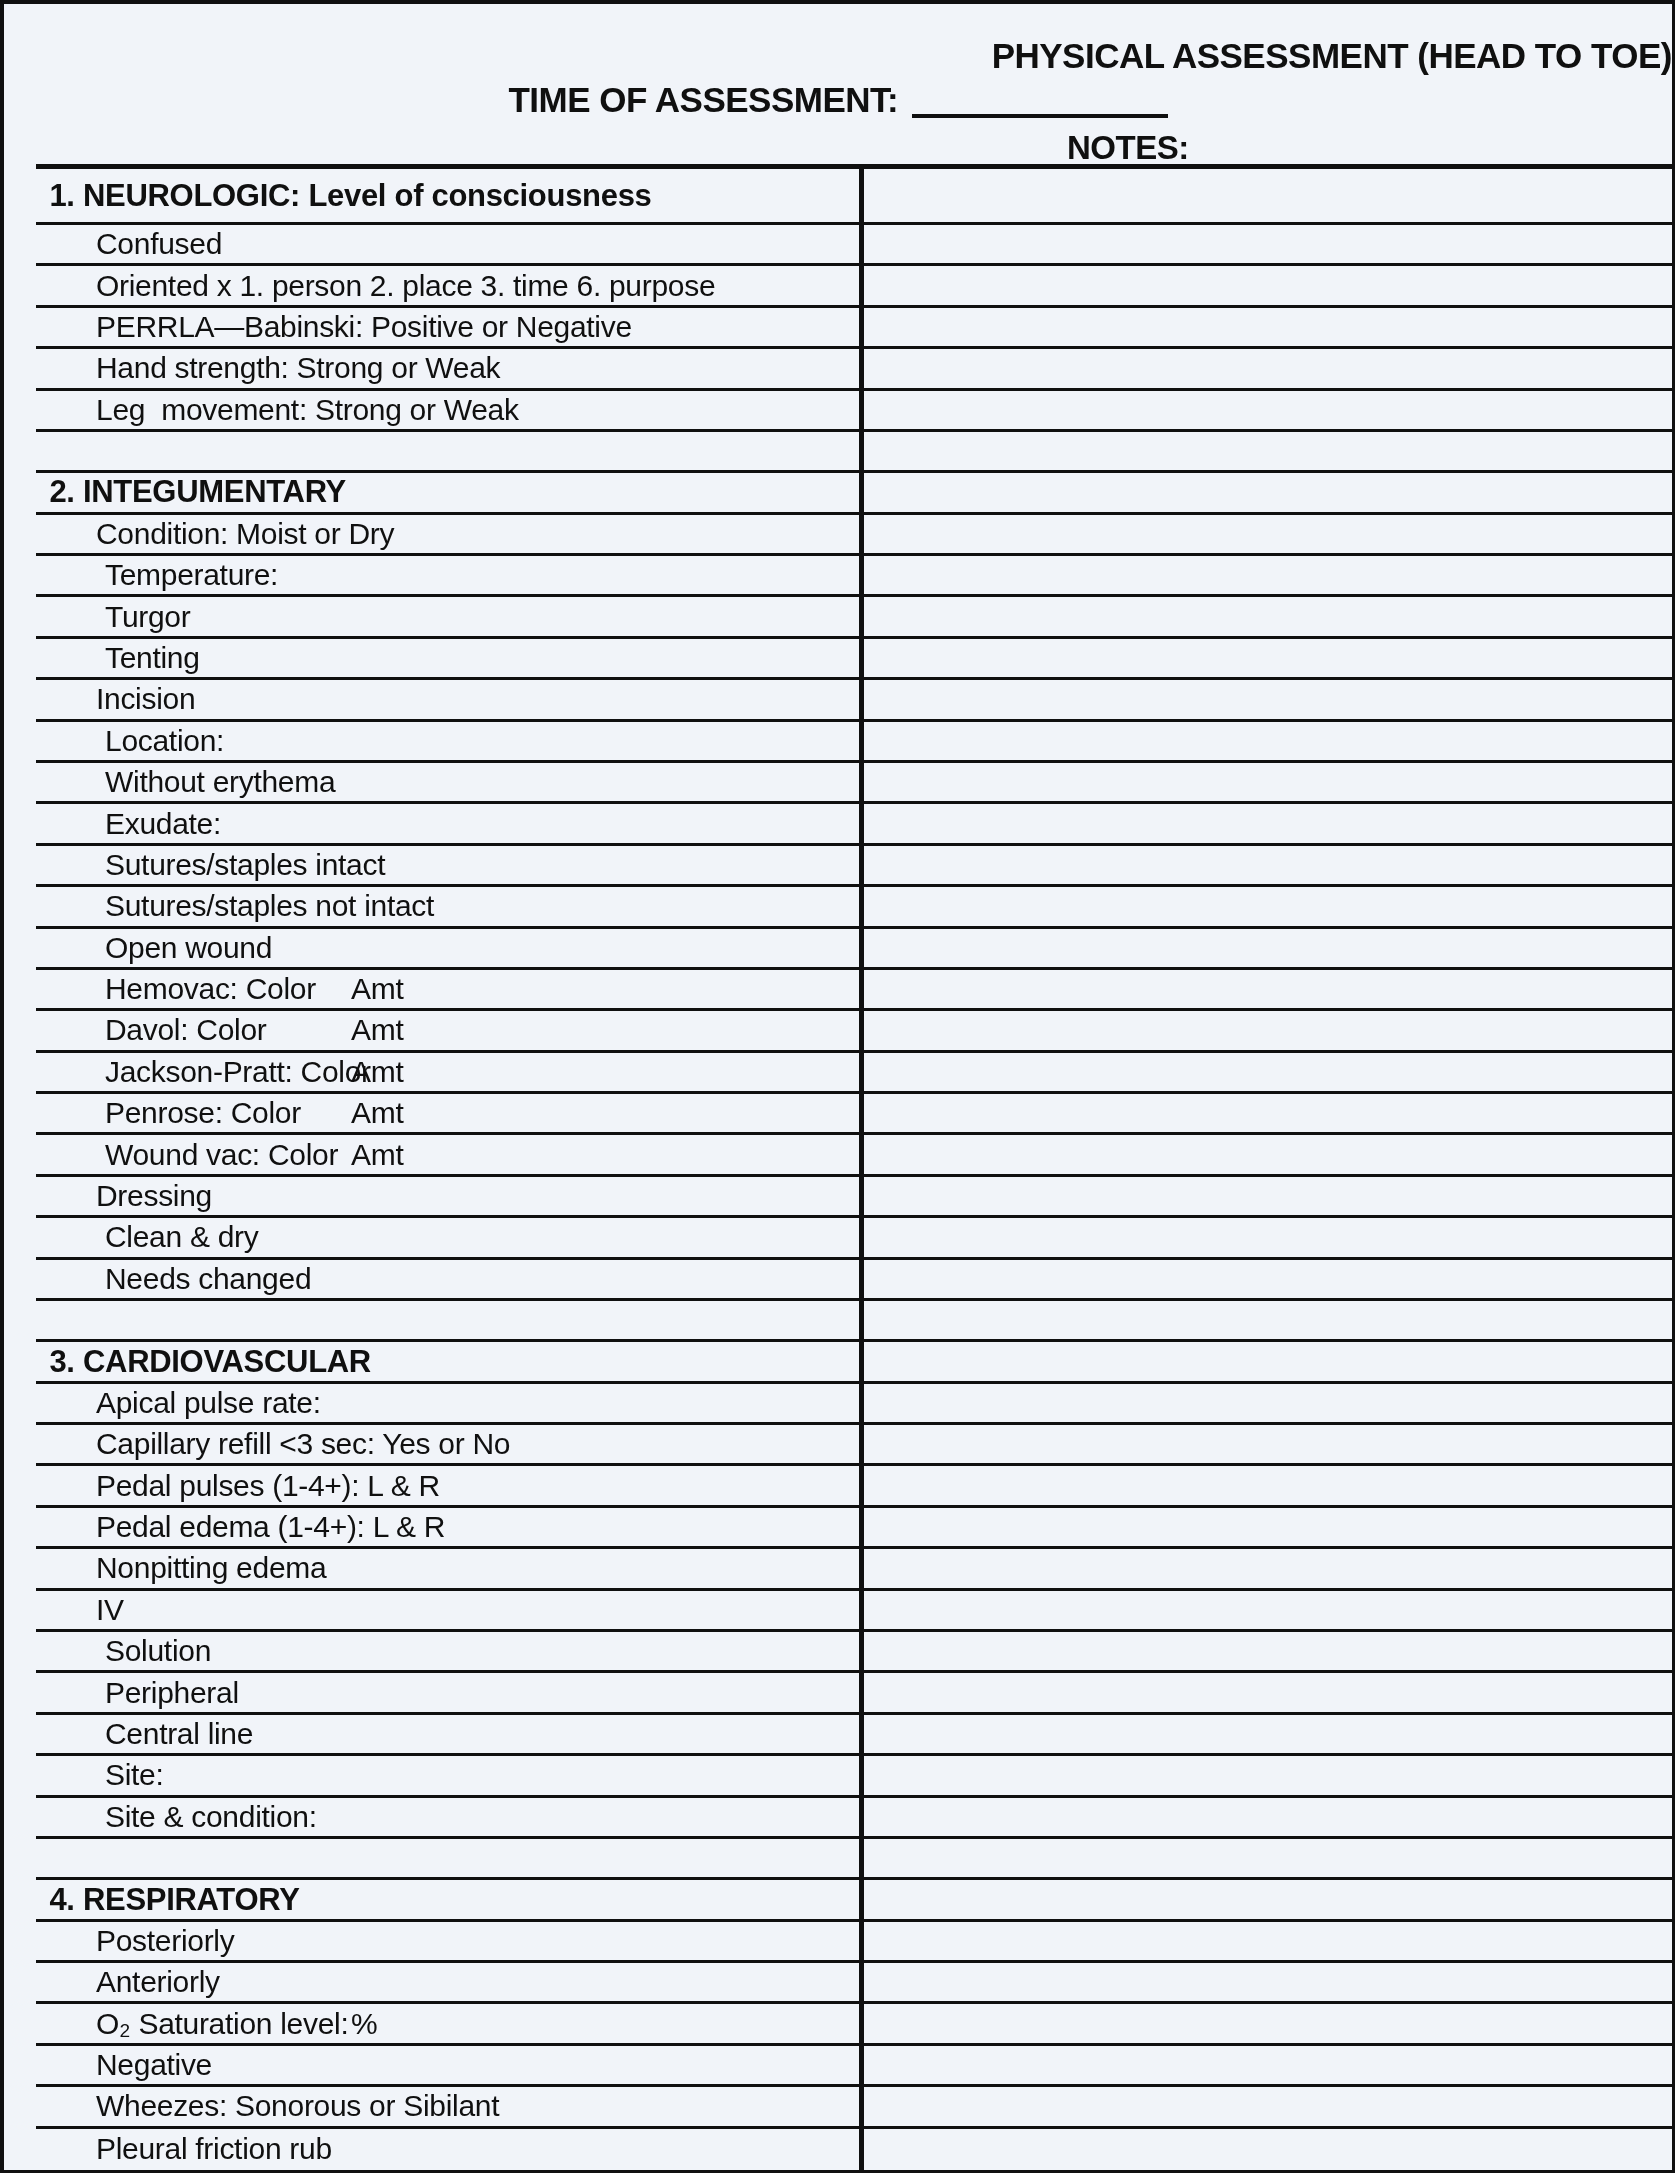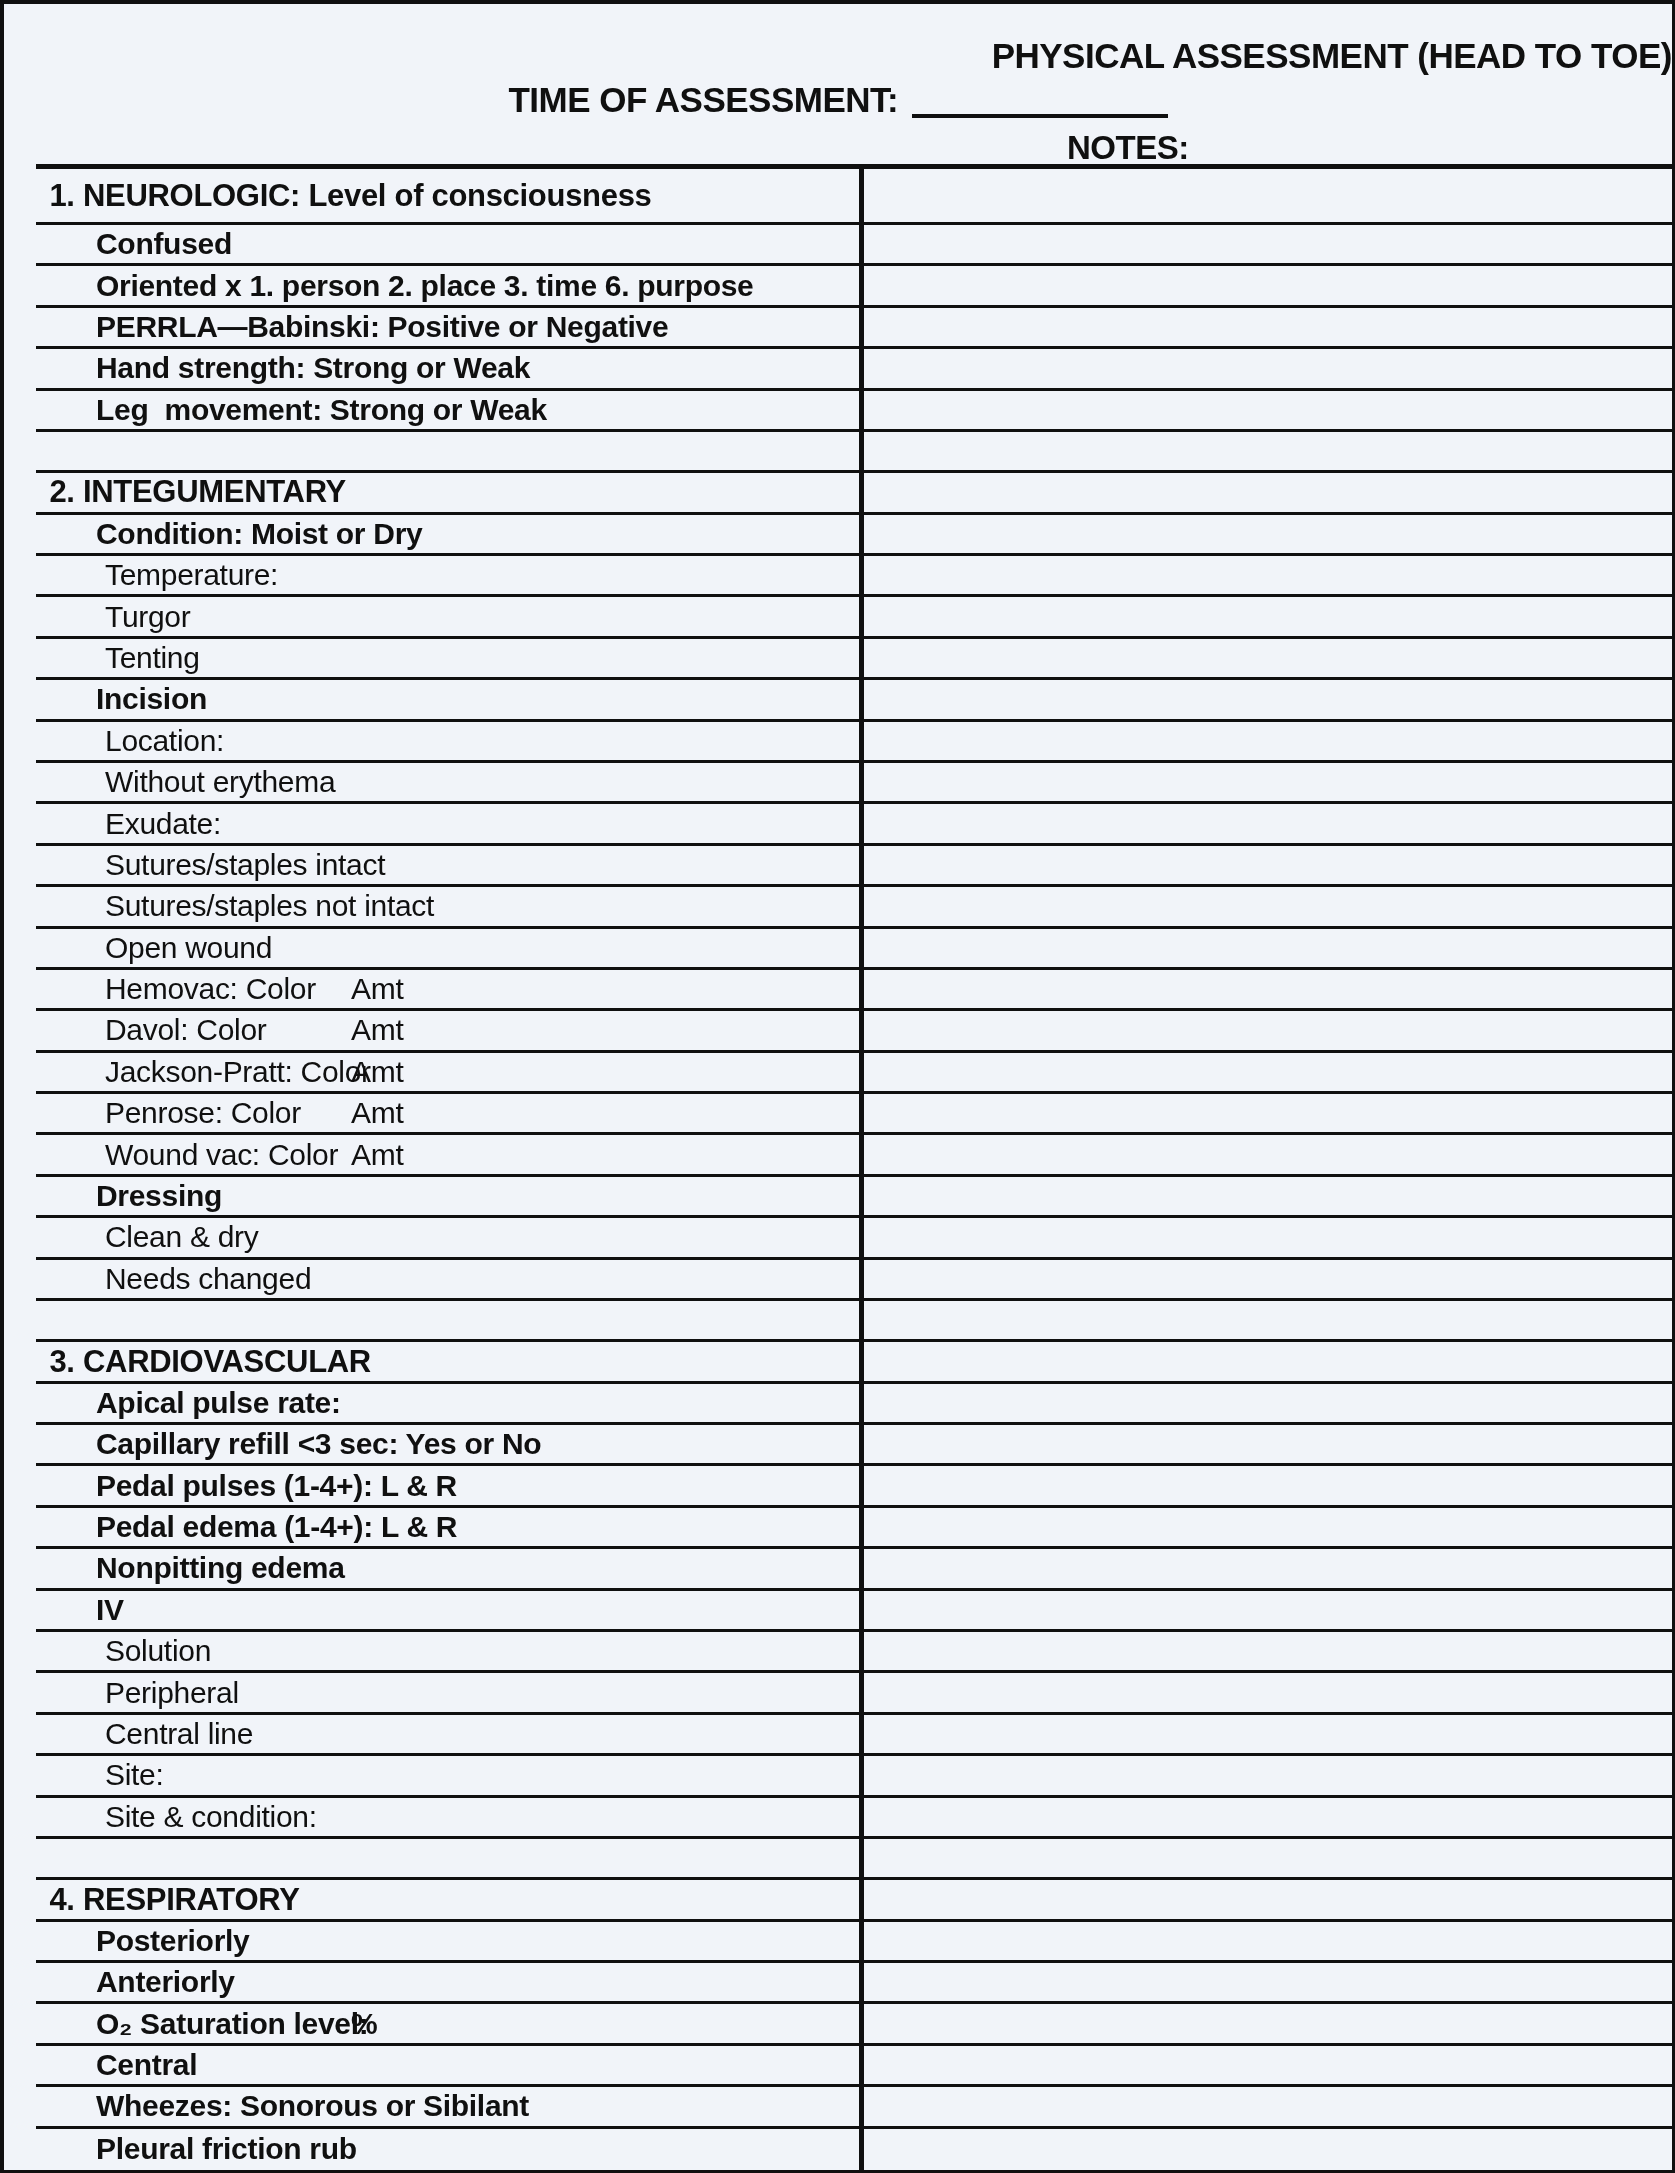--- a/index.html
+++ b/index.html
@@ -46,21 +46,21 @@
   }
   .row:last-child { border-bottom: none; }
   .cell { min-height: 0; box-sizing: border-box; }
   .label {
     border-right: 5.7px solid var(--line, #101010);
     position: relative; display: flex; align-items: center;
     font-size: 30px; letter-spacing: -0.3px; white-space: pre;
     overflow: hidden;
   }
   .lvl0 { padding-left: 13.4px; font-weight: bold; font-size: 31px; }
-  .lvl1 { padding-left: 60px; font-weight: bold; }
+  .lvl1 { padding-left: 60px; }
   .lvl2 { padding-left: 69px; }
   .t2 { position: absolute; left: 315px; }
   .note { background: transparent; }
 </style>
 </head>
 <body>
 
 <div class="page">
 
   <div class="form-header">
@@ -383,21 +383,21 @@
 
     <div class="row">
       <div class="cell label lvl1">
         <span class="txt">O₂ Saturation level:</span>
       <span class="t2">%</span></div>
       <div class="cell note"></div>
     </div>
 
     <div class="row">
       <div class="cell label lvl1">
-        <span class="txt">Central</span>
+        <span class="txt">Negative</span>
       </div>
       <div class="cell note"></div>
     </div>
 
     <div class="row">
       <div class="cell label lvl1">
         <span class="txt">Wheezes: Sonorous or Sibilant</span>
       </div>
       <div class="cell note"></div>
     </div>

